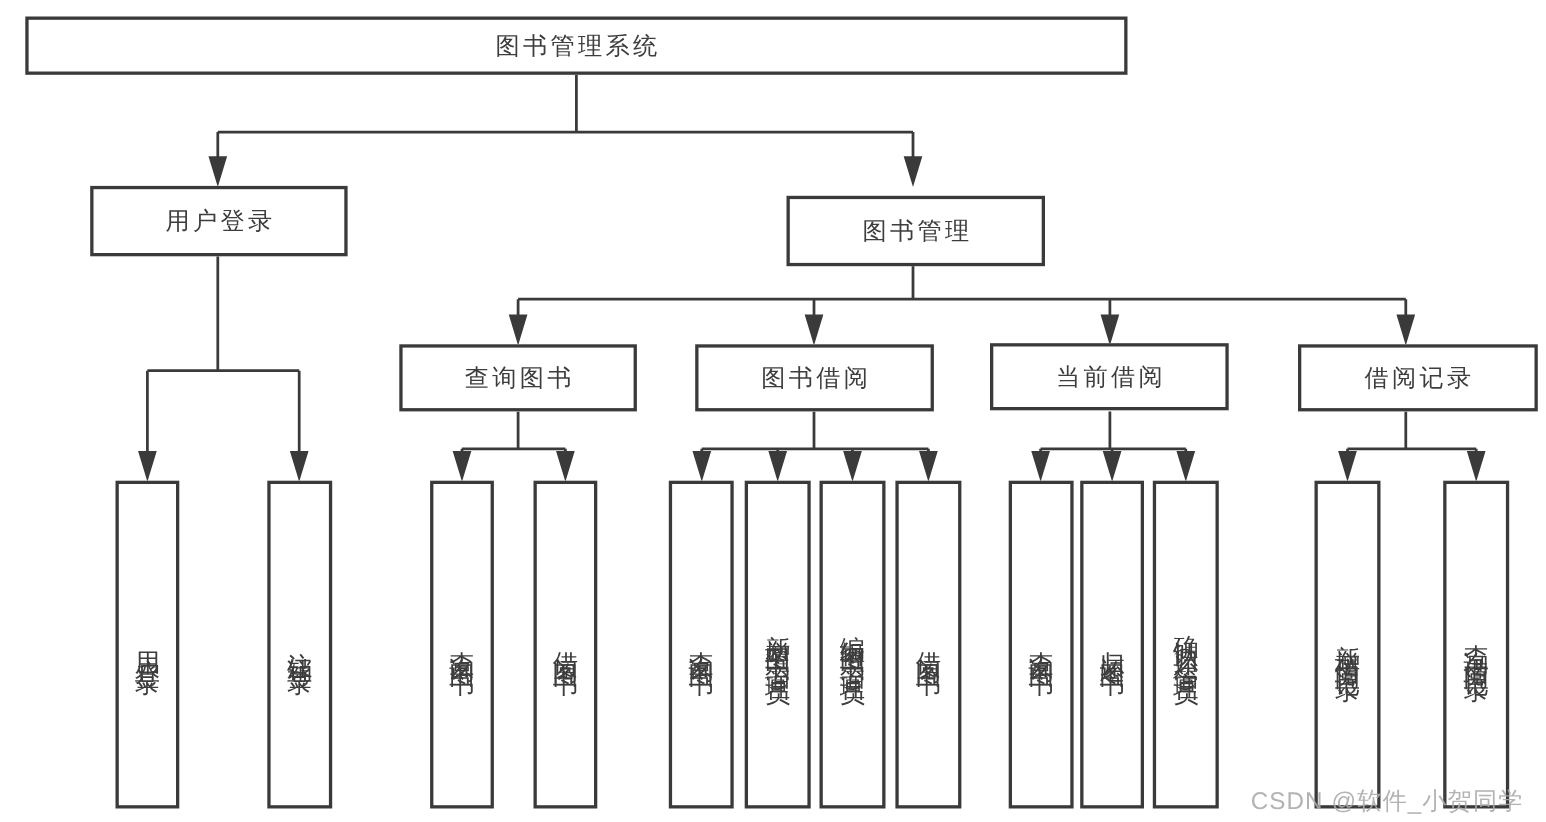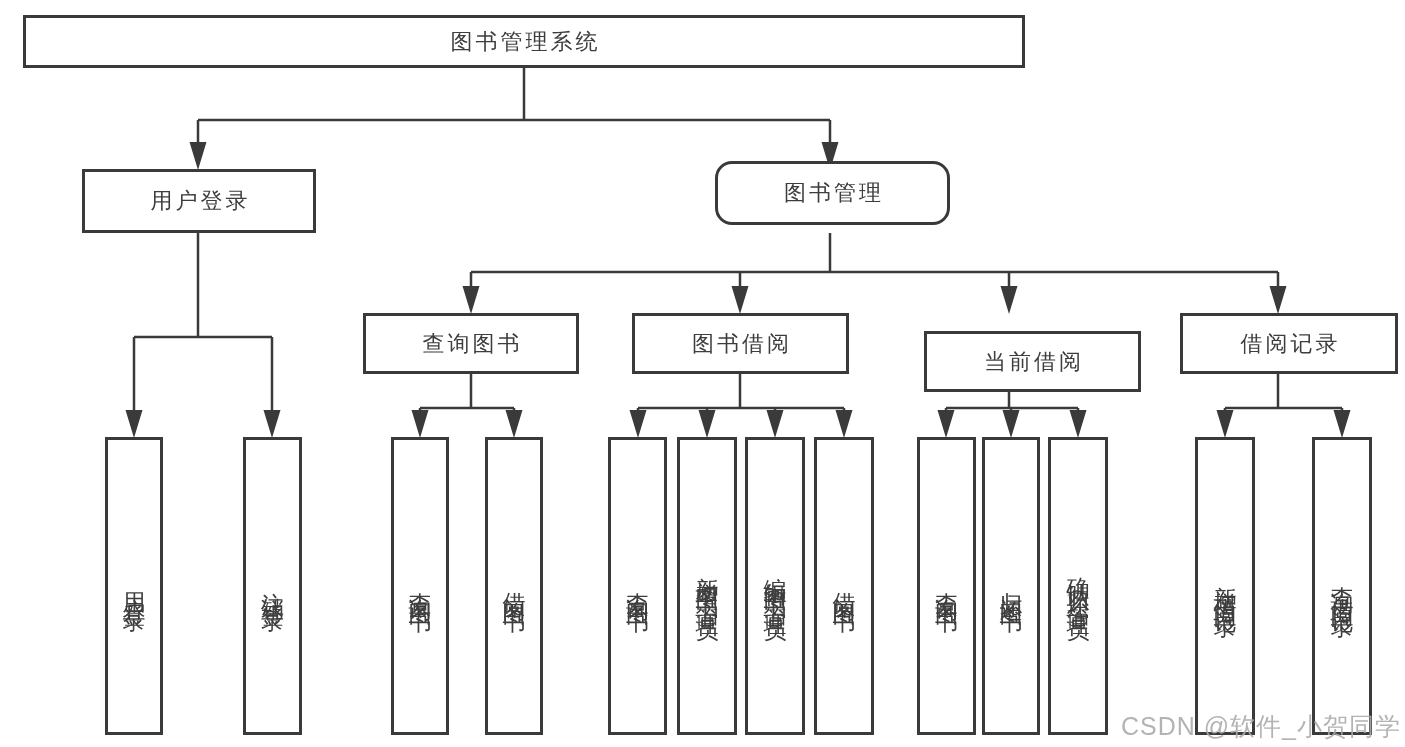--- a/index.html
+++ b/index.html
@@ -31,42 +31,42 @@
   .v{
     writing-mode:vertical-rl;
     text-orientation:mixed;
     font-size:23px;
     letter-spacing:6px;
     line-height:1;
   }
   .tall{top:437px;height:298px;}
   #n-root{left:23px;top:15px;width:1002px;height:53px;}
   #n-l2a{left:82px;top:169px;width:234px;height:64px;}
-  #n-l2b{left:715px;top:161px;width:235px;height:64px;border-radius:17px;}
+  #n-l2b{left:715px;top:178px;width:235px;height:64px;}
   #n-l3a{left:363px;top:313px;width:216px;height:61px;}
   #n-l3b{left:632px;top:313px;width:217px;height:61px;font-family:Liberation Serif, serif;}
-  #n-l3c{left:900px;top:331px;width:217px;height:61px;margin-left:24px;}
+  #n-l3c{left:900px;top:312px;width:217px;height:61px;}
   #n-l3d{left:1169px;top:313px;width:218px;height:61px;margin-left:11px;}
   #n-ul1{left:105px;width:58px;}
   #n-ul2{left:243px;width:59px;}
   #n-g1a{left:391px;width:58px;}
   #n-g1b{left:485px;width:58px;}
   #n-g2a{left:608px;width:59px;}
   #n-g2b{left:677px;width:60px;}
   #n-g2c{left:745px;width:60px;}
   #n-g2d{left:814px;width:60px;}
   #n-g3a{left:917px;width:59px;}
   #n-g3b{left:982px;width:58px;}
   #n-g3c{left:1048px;width:60px;}
   #n-g4a{left:1195px;width:60px;}
   #n-g4b{left:1312px;width:60px;}
   #watermark{
     position:absolute;
-    right:4px;bottom:4px;
-    font-size:25px;
+    right:20px;bottom:4px;
+    font-size:22px;
     letter-spacing:1px;
     color:var(--watermark);
     opacity:.9;
     white-space:nowrap;
   }
 </style>
 </head>
 <body>
 
 <div id="stage">

